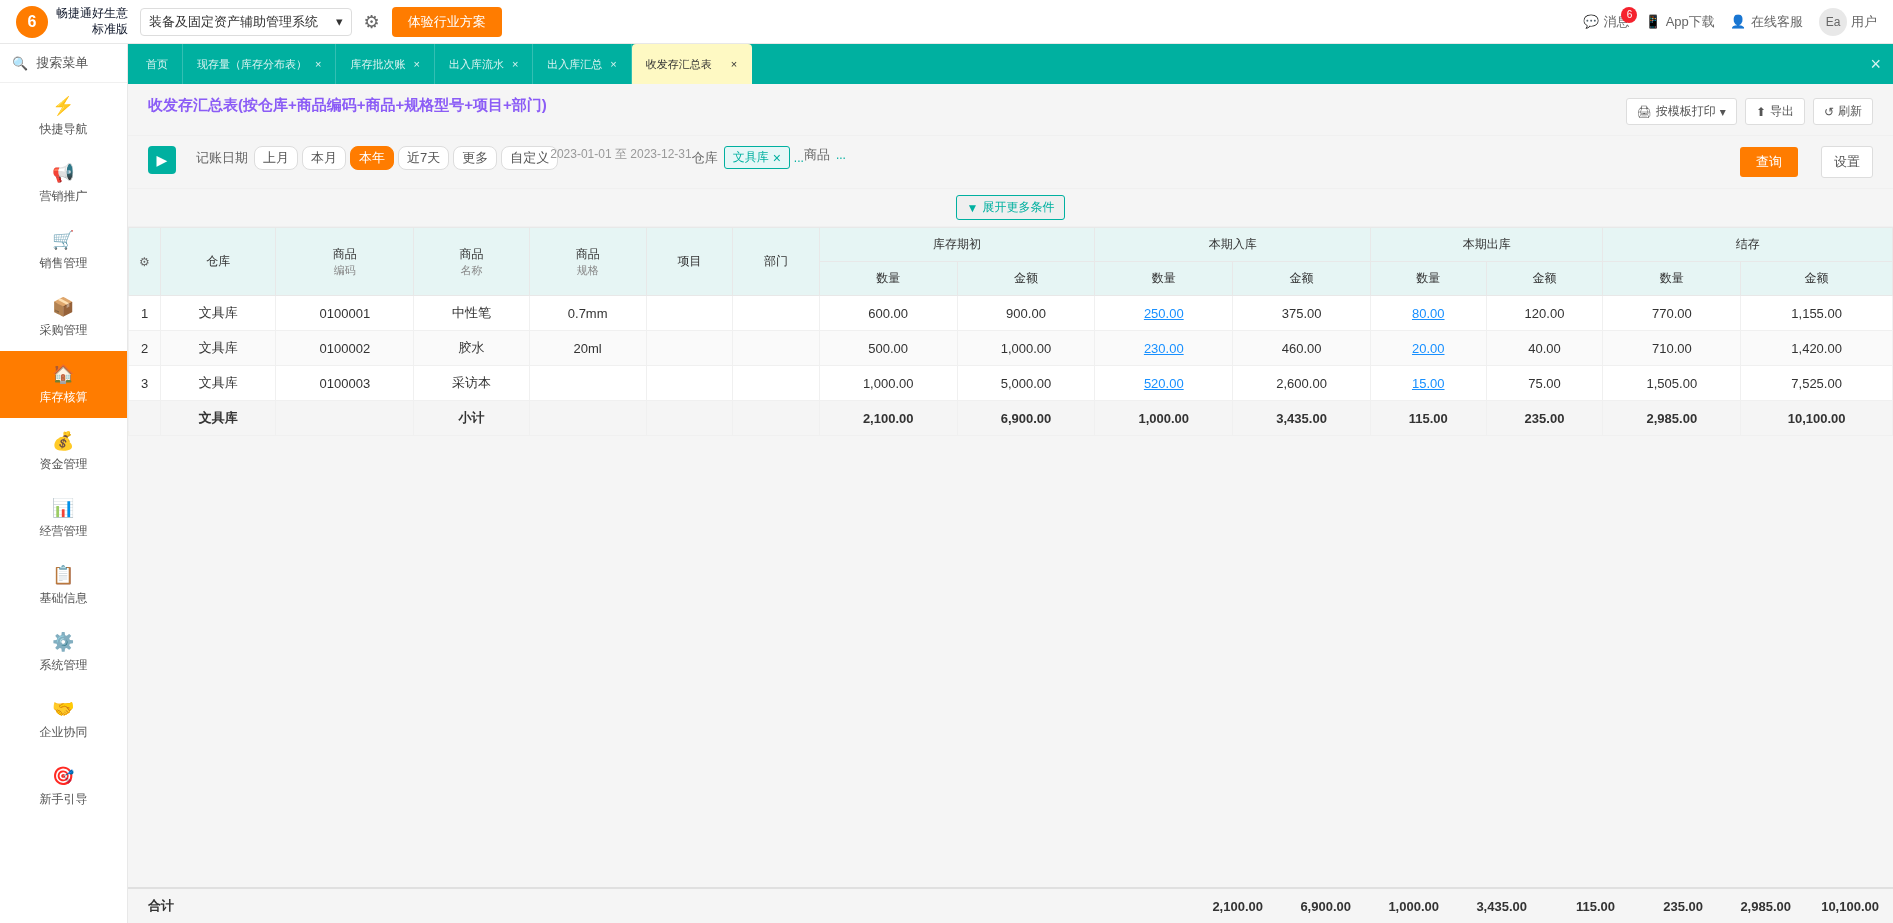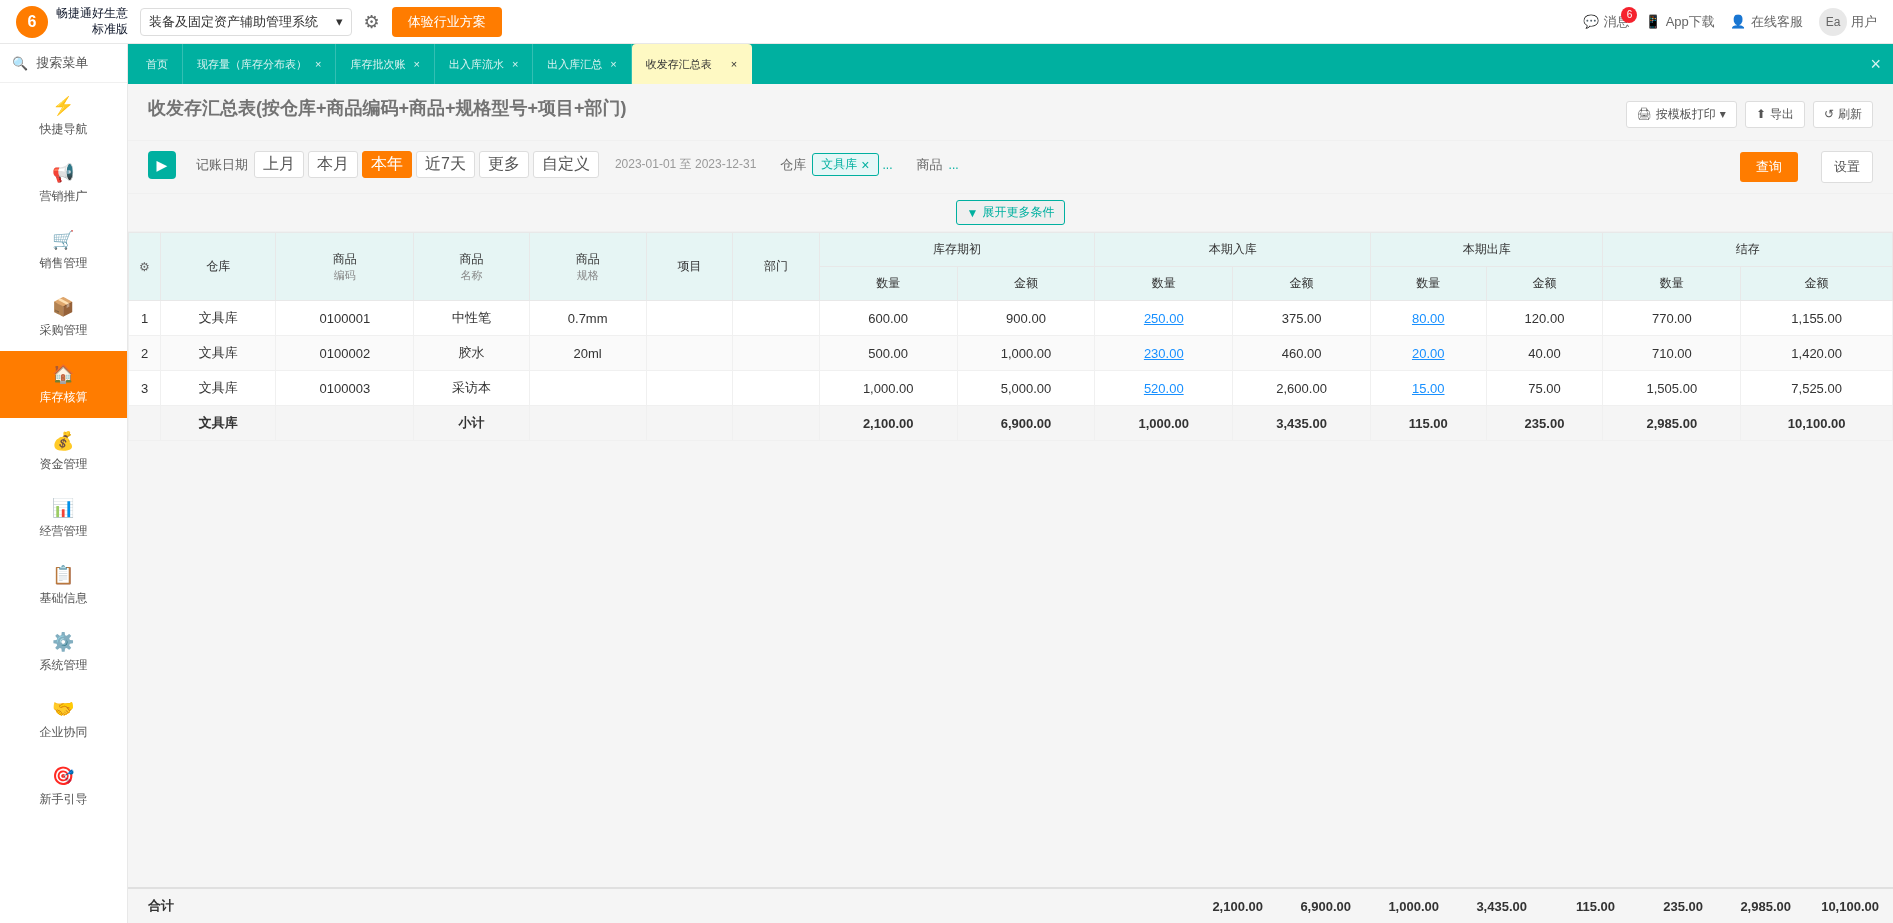--- a/index.html
+++ b/index.html
@@ -42,22 +42,22 @@
 
     
     .content-area { flex: 1; display: flex; flex-direction: column; overflow: hidden; }
 
     
     .tabs-bar { background: #00b0a0; display: flex; align-items: center; height: 40px; flex-shrink: 0; padding: 0 4px; }
     .tab-item { display: flex; align-items: center; padding: 0 14px; height: 100%; color: rgba(255,255,255,0.85); font-size: 11px; cursor: pointer; gap: 6px; border-right: 1px solid rgba(255,255,255,0.2); }
     .tab-item.active { background: #fef9c3; color: #333; border-radius: 4px 4px 0 0; gap: 17px; }
     .tab-close-btn { margin-left: 2px; cursor: pointer; }
     .tabs-close-all { margin-left: auto; color: rgba(255,255,255,0.85); font-size: 18px; cursor: pointer; padding: 0 8px; }
-    .page-title { font-size: 18px; font-weight: bold; color: #737373; margin-bottom: 12px; }
-    .date-btn { padding: 2px 8px; border: 1px solid #ddd; border-radius: 3px; font-size: 16px; cursor: pointer; background: #fff; color: #555; }
+    .page-title { font-size: 15px; font-weight: bold; color: #8b5cf6; margin-bottom: 12px; }
+    .date-btn { padding: 2px 8px; border: 1px solid #ddd; border-radius: 8px; font-size: 13px; cursor: pointer; background: #fff; color: #555; }
     .date-btn.active { background: #ff7c00; color: #fff; border-color: #ff7c00; }
     .date-range { font-size: 12px; color: #999; }
     .warehouse-tag { background: #e6f7f7; border: 1px solid #00b0a0; color: #00b0a0; padding: 2px 8px; border-radius: 3px; font-size: 12px; display: flex; align-items: center; gap: 4px; }
     .tag-close { cursor: pointer; font-size: 14px; }
     .filter-more-btn { color: #00b0a0; font-size: 12px; cursor: pointer; }
     .expand-btn { display: flex; align-items: center; gap: 4px; color: #00b0a0; font-size: 12px; cursor: pointer; border: 1px solid #00b0a0; border-radius: 3px; padding: 3px 10px; margin: 0 auto; }
     .btn-primary { background: #ff7c00; color: #fff; border: none; border-radius: 3px; padding: 6px 16px; font-size: 13px; cursor: pointer; }
     .btn-default { background: #fff; color: #555; border: 1px solid #ddd; border-radius: 3px; padding: 6px 12px; font-size: 13px; cursor: pointer; }
 
     
@@ -71,21 +71,21 @@
     .summary-row { background: #f5f5f5 !important; font-weight: bold; }
     .btn-small { background: #fff; color: #555; border: 1px solid #ddd; border-radius: 3px; padding: 4px 10px; font-size: 12px; cursor: pointer; display: flex; align-items: center; gap: 4px; }
 
     .settings-col { width: 32px; text-align: center; color: #666; cursor: pointer; }
     .col-header-group { text-align: center; border: 1px solid #e8e8e8; background: #e6f5f4; }
 
     .page-inner { display: flex; flex-direction: column; flex: 1; position: relative; overflow: hidden; }
 
     .filter-row { display: flex; align-items: flex-start; padding: 10px 20px; border-bottom: 1px solid #f0f0f0; gap: 20px; position: relative; }
     .filter-collapse-arrow { width: 28px; height: 28px; background: #00b0a0; border-radius: 4px; display: flex; align-items: center; justify-content: center; color: #fff; cursor: pointer; flex-shrink: 0; font-size: 14px; }
-    .filter-fields { display: flex; flex-wrap: wrap; gap: 24px; align-items: center; flex: 1; }
+    .filter-fields { display: flex; flex-wrap: wrap; gap: 0; align-items: flex-start; flex: 1; }
     .filter-field { display: flex; align-items: center; gap: 6px; }
     .filter-field-label { color: #666; font-size: 13px; white-space: nowrap; }
     .date-options { display: flex; gap: 4px; align-items: center; }
     .warehouse-filter { display: flex; align-items: center; gap: 4px; }
 
     .expand-row { display: flex; justify-content: center; padding: 6px; border-bottom: 1px solid #f0f0f0; }
 
     .right-actions { display: flex; gap: 23px; align-items: center; }
   </style>
 </head>

